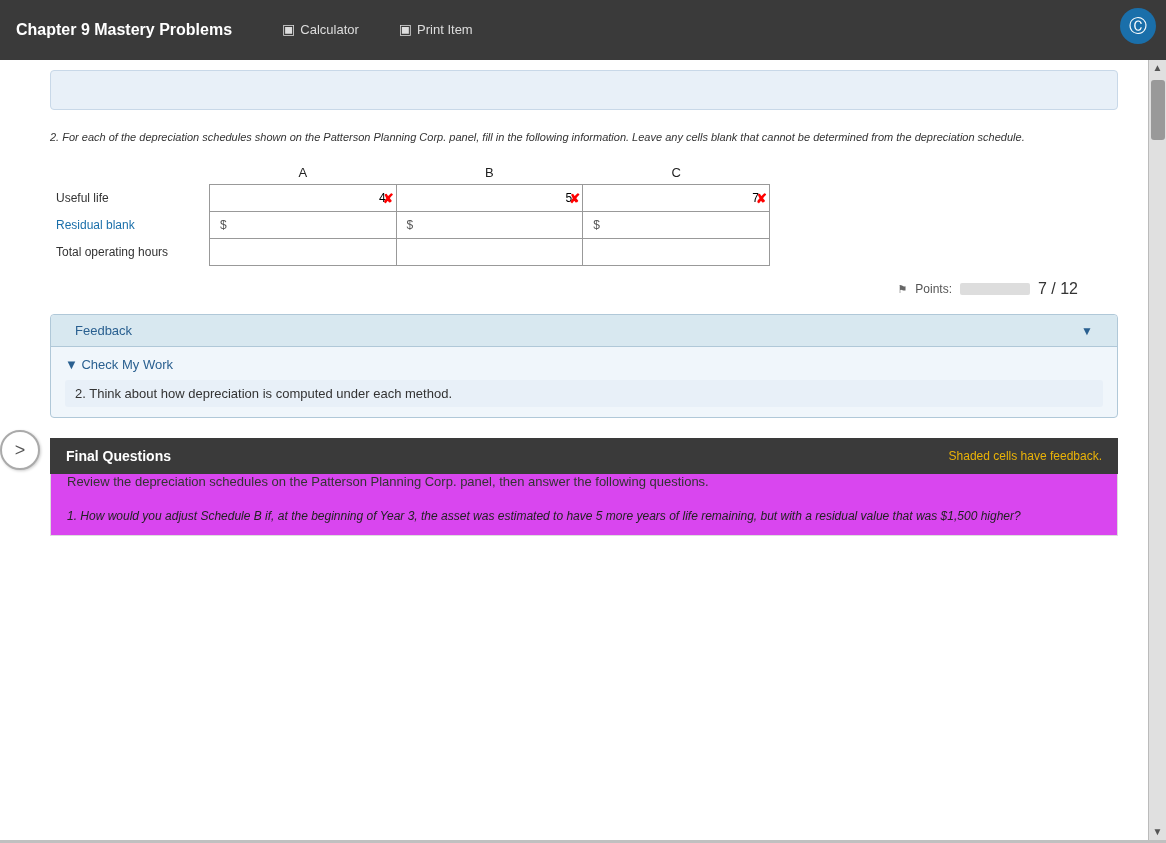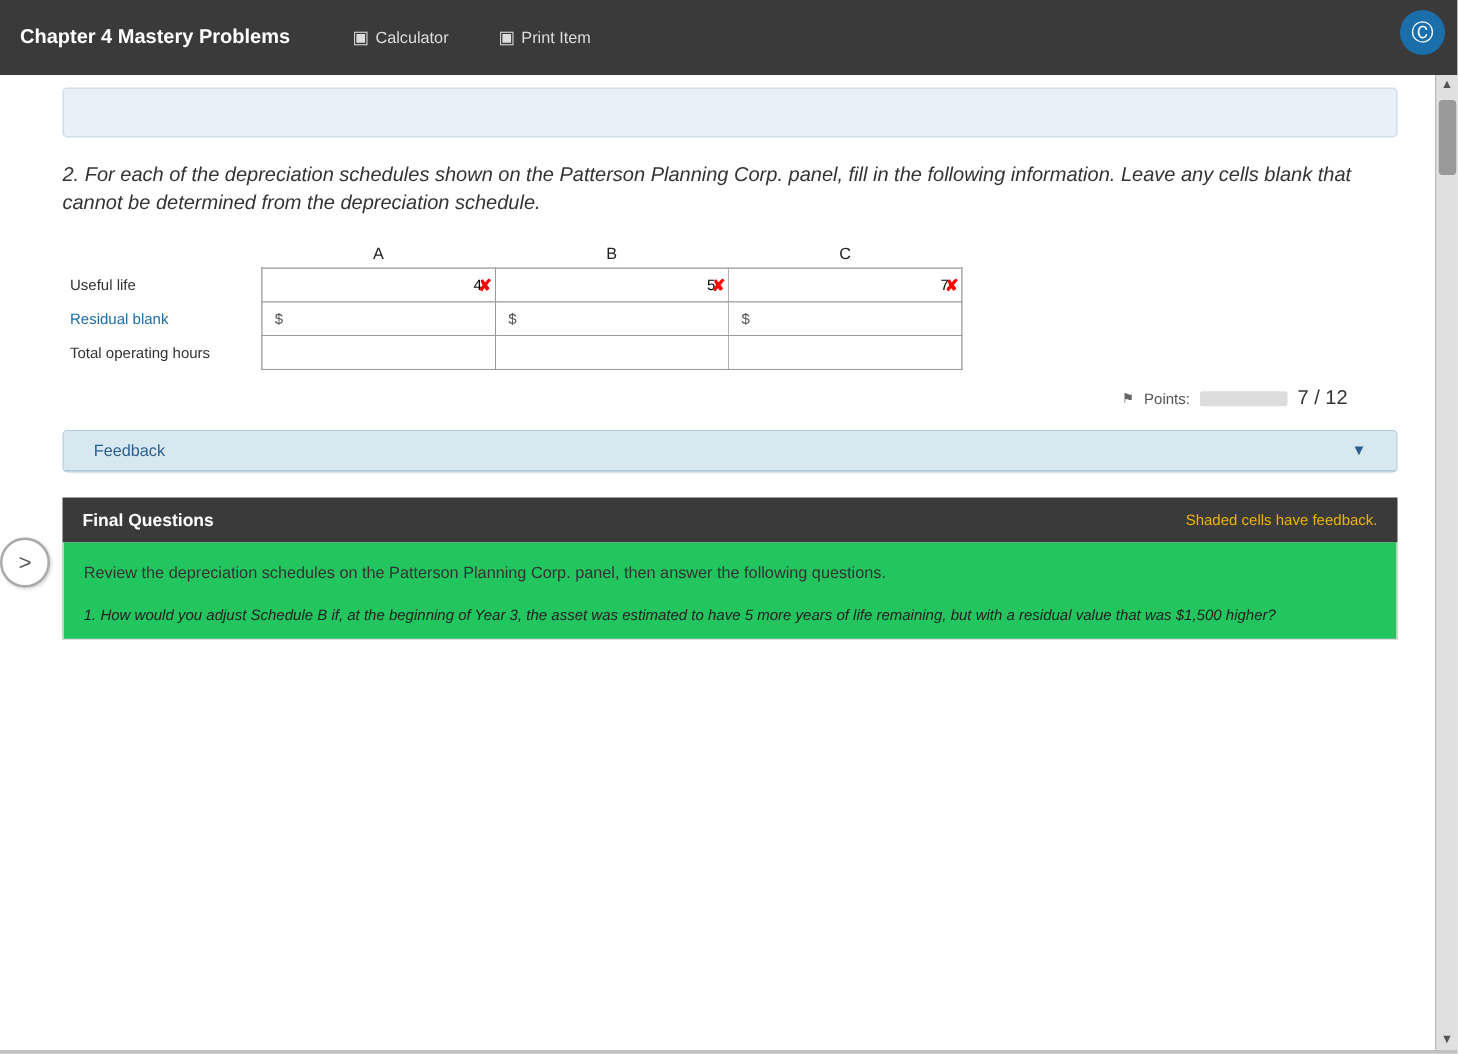--- a/index.html
+++ b/index.html
@@ -121,21 +121,21 @@
       border-radius: 4px;
       height: 40px;
       margin-bottom: 20px;
       padding: 8px 12px;
       color: #555;
       font-size: 12px;
     }
 
     
     .instructions {
-      font-size: 16px;
+      font-size: 11px;
       font-style: italic;
       color: #333;
       margin-bottom: 16px;
       line-height: 1.4;
     }
 
     
     .data-table {
       border-collapse: collapse;
       width: 720px;
@@ -292,22 +292,22 @@
     .final-questions-title {
       font-size: 14px;
       font-weight: bold;
       color: #fff;
     }
     .shaded-feedback-text {
       font-size: 12px;
       color: #eab308;
     }
     .final-questions-body {
-      background: #22c55e;
-      padding: 16px 16px 10px 16px;
+      background: #d946ef;
+      padding: 0 16px 10px 16px;
       border: 1px solid #ddd;
       border-top: none;
     }
     .fq-intro {
       font-size: 13px;
       color: #333;
       margin-bottom: 18px;
     }
     .fq-question {
       font-size: 12px;
@@ -321,21 +321,21 @@
       width: 190px;
     }
     .col-header-row th:first-child {
       width: 160px;
     }
   </style>
 </head>
 <body>
 
 <div class="top-bar">
-  <span class="top-bar-title">Chapter 4 Mastery Problems</span>
+  <span class="top-bar-title">Chapter 9 Mastery Problems</span>
   <button class="top-bar-btn">
     <span class="top-bar-icon">▣</span>
     <span>Calculator</span>
   </button>
   <button class="top-bar-btn">
     <span class="top-bar-icon">▣</span>
     <span>Print Item</span>
   </button>
   <div class="corner-icon">Ⓒ</div>
 </div>
@@ -420,20 +420,24 @@
         <span class="points-bar-fill" style="width:58%;"></span>
       </span>
       <span class="points-text">7 / 12</span>
     </div>
 
     <div class="feedback-section">
       <div class="feedback-header">
         <span class="feedback-header-label">Feedback</span>
         <span class="feedback-chevron">▼</span>
       </div>
+      <div class="feedback-body">
+        <div class="check-my-work">▼ Check My Work</div>
+        <div class="feedback-text">2. Think about how depreciation is computed under each method.</div>
+      </div>
     </div>
 
     <div class="final-questions-bar">
       <span class="final-questions-title">Final Questions</span>
       <span class="shaded-feedback-text">Shaded cells have feedback.</span>
     </div>
     <div class="final-questions-body">
       <p class="fq-intro">Review the depreciation schedules on the Patterson Planning Corp. panel, then answer the following questions.</p>
       <p class="fq-question">1. How would you adjust Schedule B if, at the beginning of Year 3, the asset was estimated to have 5 more years of life remaining, but with a residual value that was $1,500 higher?</p>
     </div>

